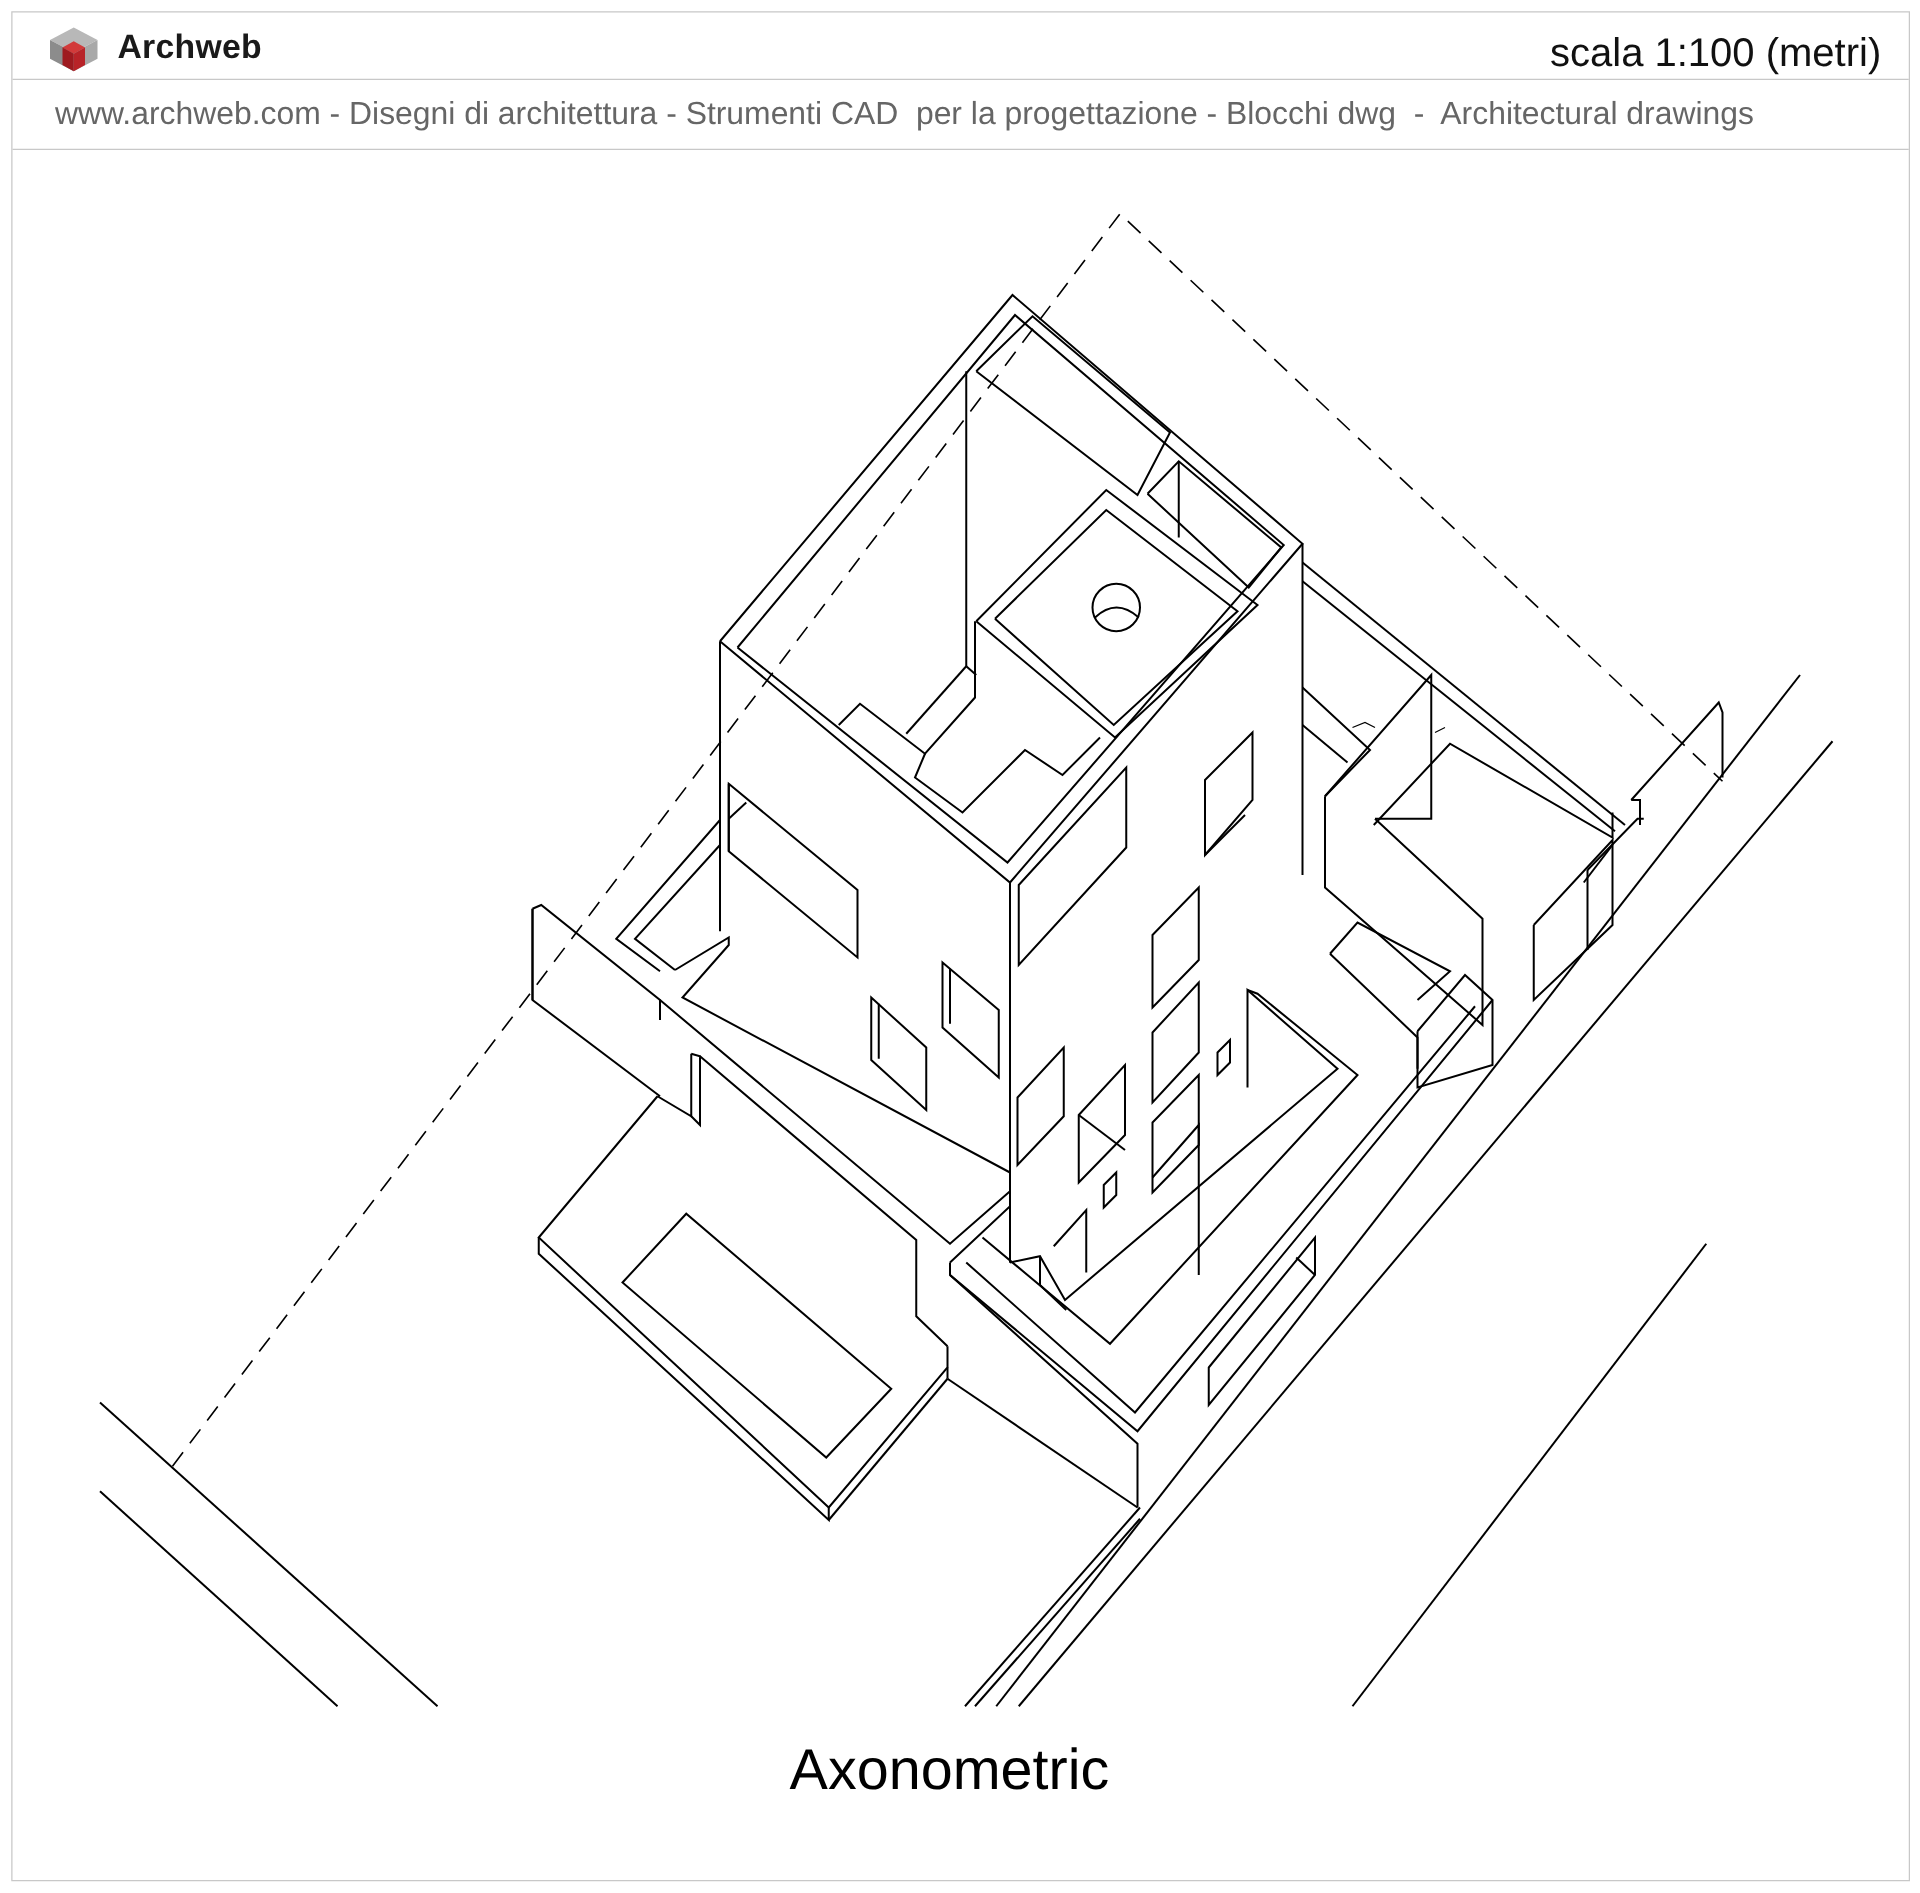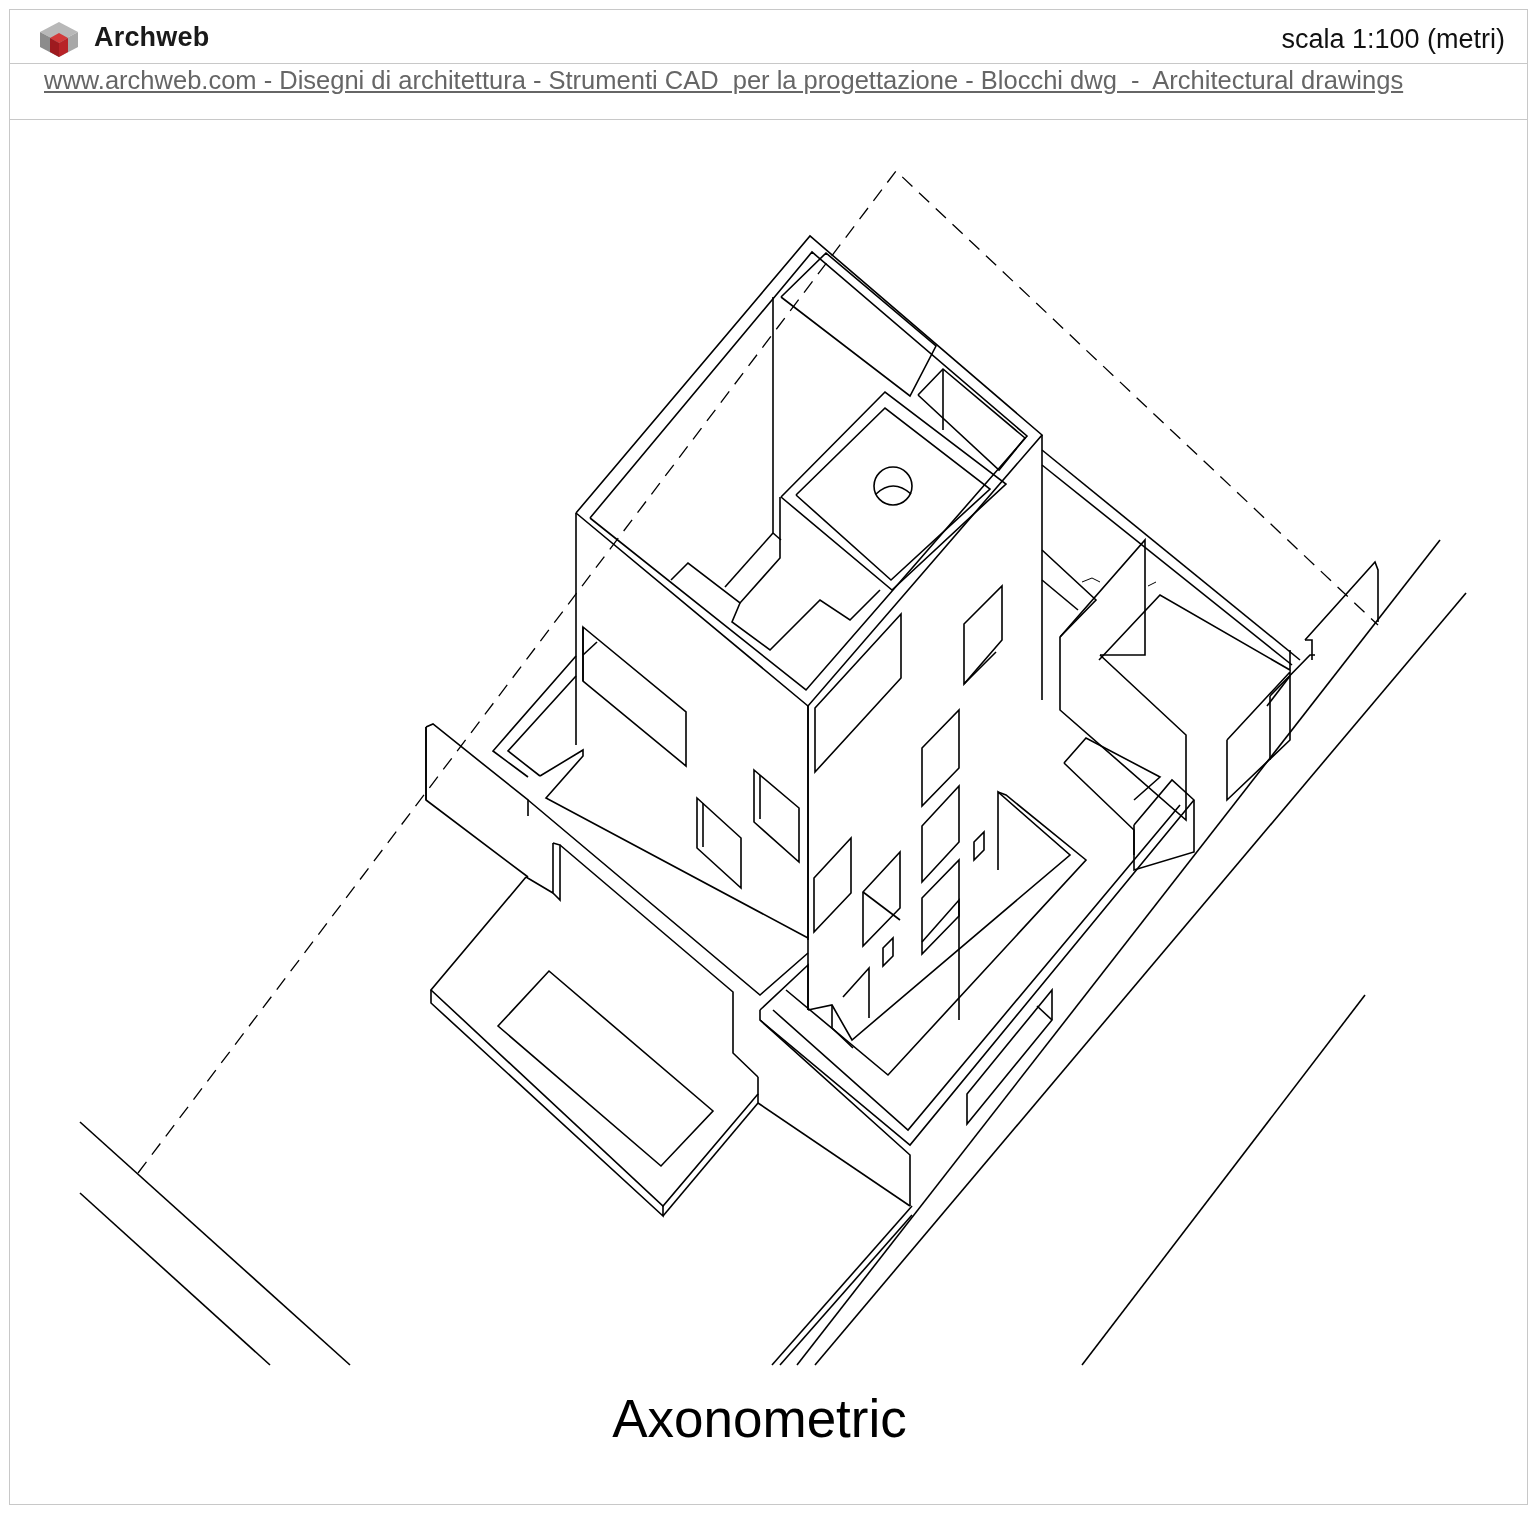--- a/index.html
+++ b/index.html
@@ -3,24 +3,24 @@
   <meta charset="utf-8">
   <style>
     html, body { margin:0; padding:0; background:#ffffff; }
     body { width:1536px; height:1514px; position:relative; overflow:hidden; font-family:"Liberation Sans", sans-serif; }
     .sheet { position:absolute; left:9px; top:9px; width:1519px; height:1496px; border:1px solid #c8c8c8; box-sizing:border-box; background:#fff; }
     .hdr1 { position:absolute; left:0; top:0; width:100%; height:54px; border-bottom:1px solid #c8c8c8; box-sizing:border-box; }
     .hdr2 { position:absolute; left:0; top:54px; width:100%; height:56px; border-bottom:1px solid #c8c8c8; box-sizing:border-box; }
     .logo { position:absolute; left:28px; top:10px; width:42px; height:38px; }
     .brand { position:absolute; left:84px; top:12px; font-size:27px; font-weight:bold; color:#1a1a1a; letter-spacing:0.2px; }
     .title { position:absolute; left:311px; top:14px; font-size:26px; color:#111; white-space:nowrap; }
-    .scale { position:absolute; right:22px; top:14px; font-size:27px; color:#111; white-space:nowrap; }
-    .sub { position:absolute; left:34px; top:2px; font-size:25.5px; color:#666; white-space:pre;text-decoration:underline; }
+    .scale { position:absolute; right:22px; top:14px; font-size:32px; color:#111; white-space:nowrap; }
+    .sub { position:absolute; left:34px; top:13px; font-size:25.5px; color:#666; white-space:pre; }
     .drawing { position:absolute; left:0; top:0; }
-    .caption { position:absolute; left:0; width:1519px; top:1388px; text-align:center; font-size:53px; color:#000; }
+    .caption { position:absolute; left:0; width:1519px; top:1388px; text-align:center; font-size:46px; color:#000; }
   </style>
 </head>
 <body>
 
 <div class="sheet">
   <div class="hdr1">
     <svg class="logo" viewBox="0 0 42 38">
       <polygon points="21,2 40,12 21,22 2,12" fill="#b8b8b8"></polygon>
       <polygon points="2,12 21,22 21,37 2,27" fill="#8c8c8c"></polygon>
       <polygon points="40,12 21,22 21,37 40,27" fill="#a8a8a8"></polygon>

